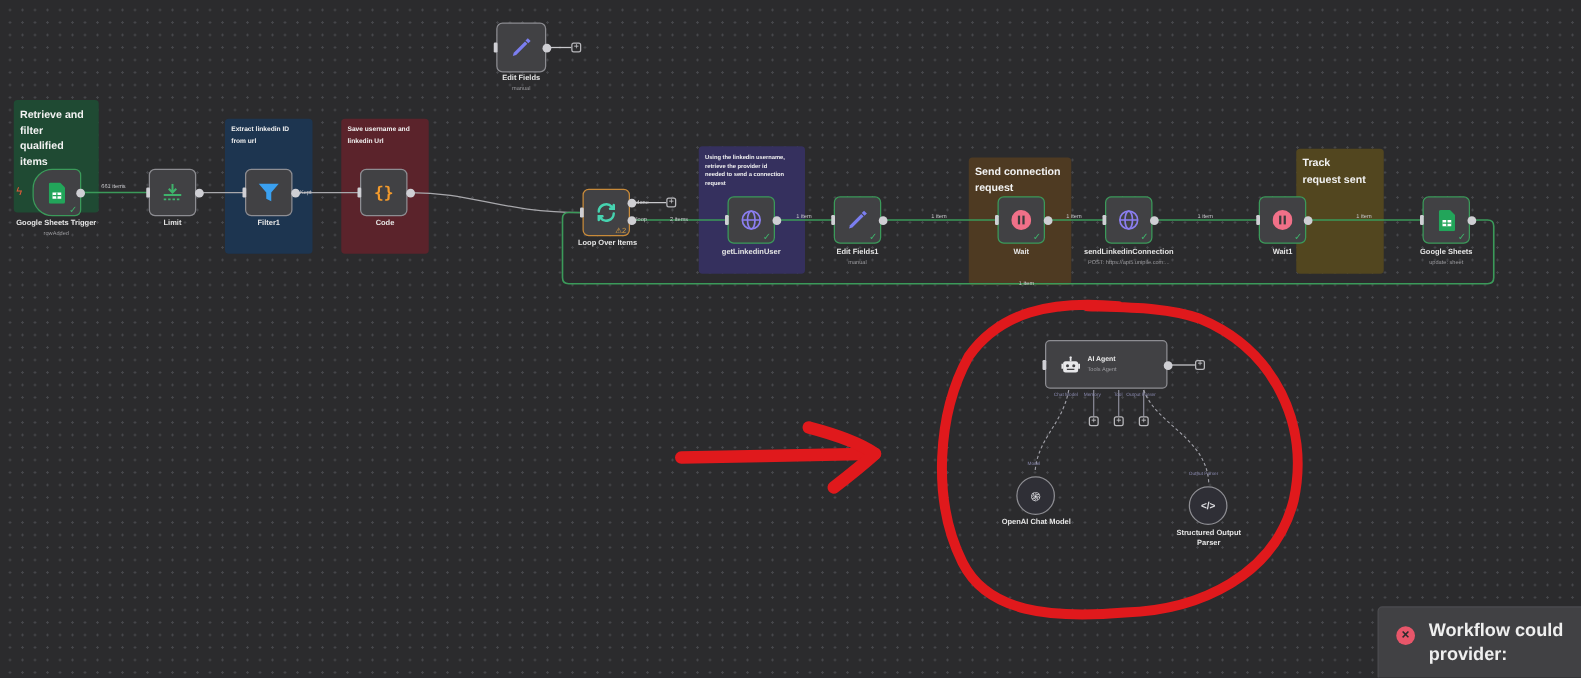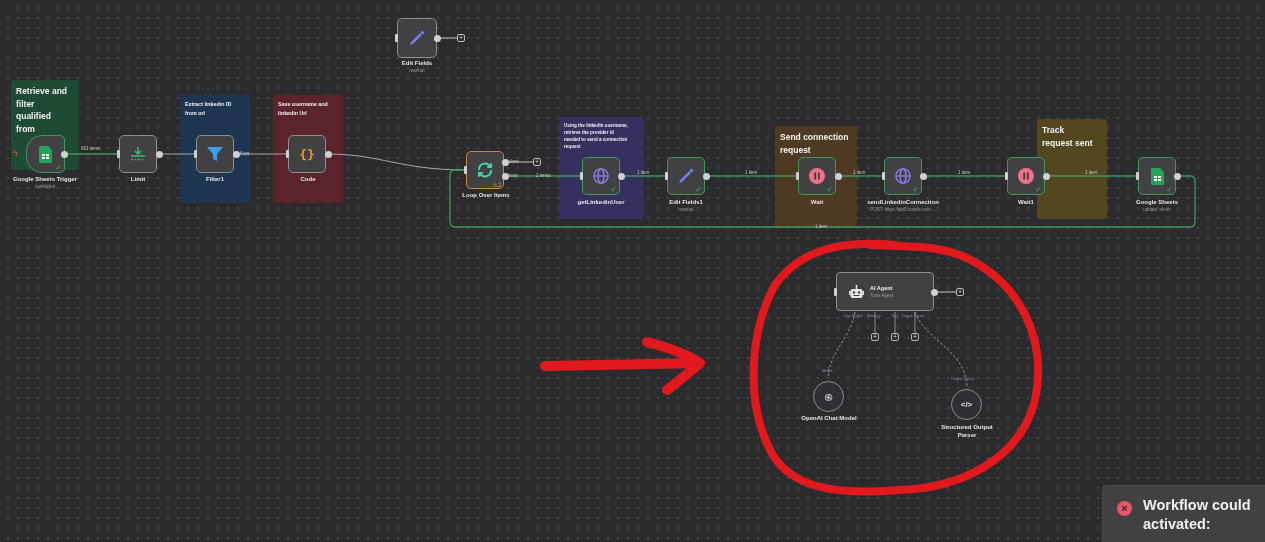--- a/index.html
+++ b/index.html
@@ -49,21 +49,21 @@
 </style>
 </head>
 <body>
 
 <div class="canvas">
 
   <div class="sticky" style="left:11px;top:80px;width:68px;height:90px;background:#1f4a33;font-size:8.5px;line-height:12.5px;">
     <span class="st-text">Retrieve and
 filter
 qualified
-from</span>
+items</span>
   </div>
   <div class="sticky" style="left:180px;top:95px;width:70px;height:108px;background:#1d3550;font-size:5.3px;line-height:8.5px;">
     <span class="st-text">Extract linkedin ID
 from url</span>
   </div>
   <div class="sticky" style="left:273px;top:95px;width:70px;height:108px;background:#5b232b;font-size:5.3px;line-height:8.5px;">
     <span class="st-text">Save username and
 linkedin Url</span>
   </div>
   <div class="sticky" style="left:559px;top:117px;width:85px;height:102px;background:#35305e;font-size:4.6px;line-height:7px;">
@@ -312,15 +312,15 @@
   <div class="sub-label" style="left:951px;top:377px;">Output Parser</div>
   <div class="circle-node" style="left:951px;top:389px;">
     <span style="font-size:8px;font-weight:bold;">&lt;/&gt;</span>
   </div>
   <div class="node-label" style="left:967px;top:423px;white-space:pre-line;line-height:8px;">Structured Output
 Parser</div>
 
   <div class="toast">
     <div class="err-icon">×</div>
     <div class="msg">Workflow could
-activated:</div>
+provider:</div>
   </div>
 </div>
 
 </body></html>

